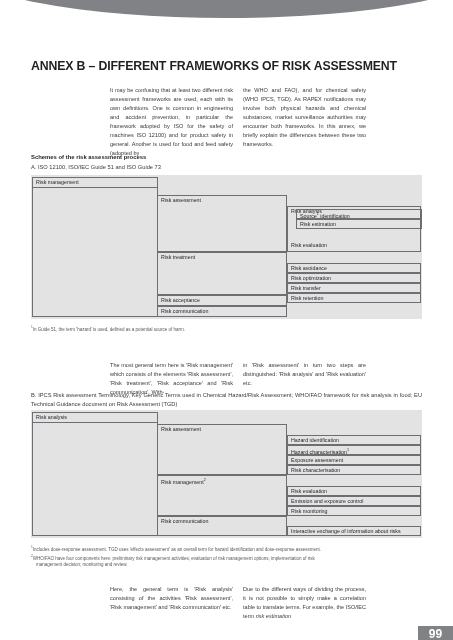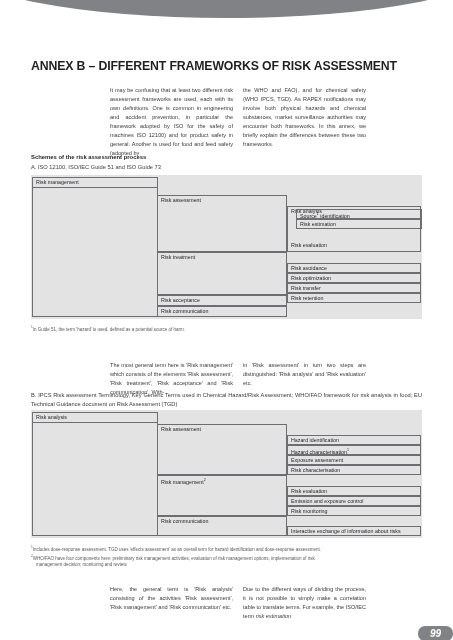--- a/index.html
+++ b/index.html
@@ -134,27 +134,25 @@
     background: #b5b6b8;
   }
   .page-num {
     position: absolute;
     right: 0px;
     top: 598px;
     width: 35px;
     height: 15px;
     background: #808285;
     color: #ffffff;
-    font-size: 10px;
+    font-size: 12px;
     font-weight: bold;
-    font-style: italic;
     display: flex;
     align-items: center;
     justify-content: center;
-    border-radius: 7px;
   }
 </style>
 </head>
 <body>
 
 <div class="top-band"></div>
 
 <div class="page">
 
   <div class="title">ANNEX B – DIFFERENT FRAMEWORKS OF RISK ASSESSMENT</div>

